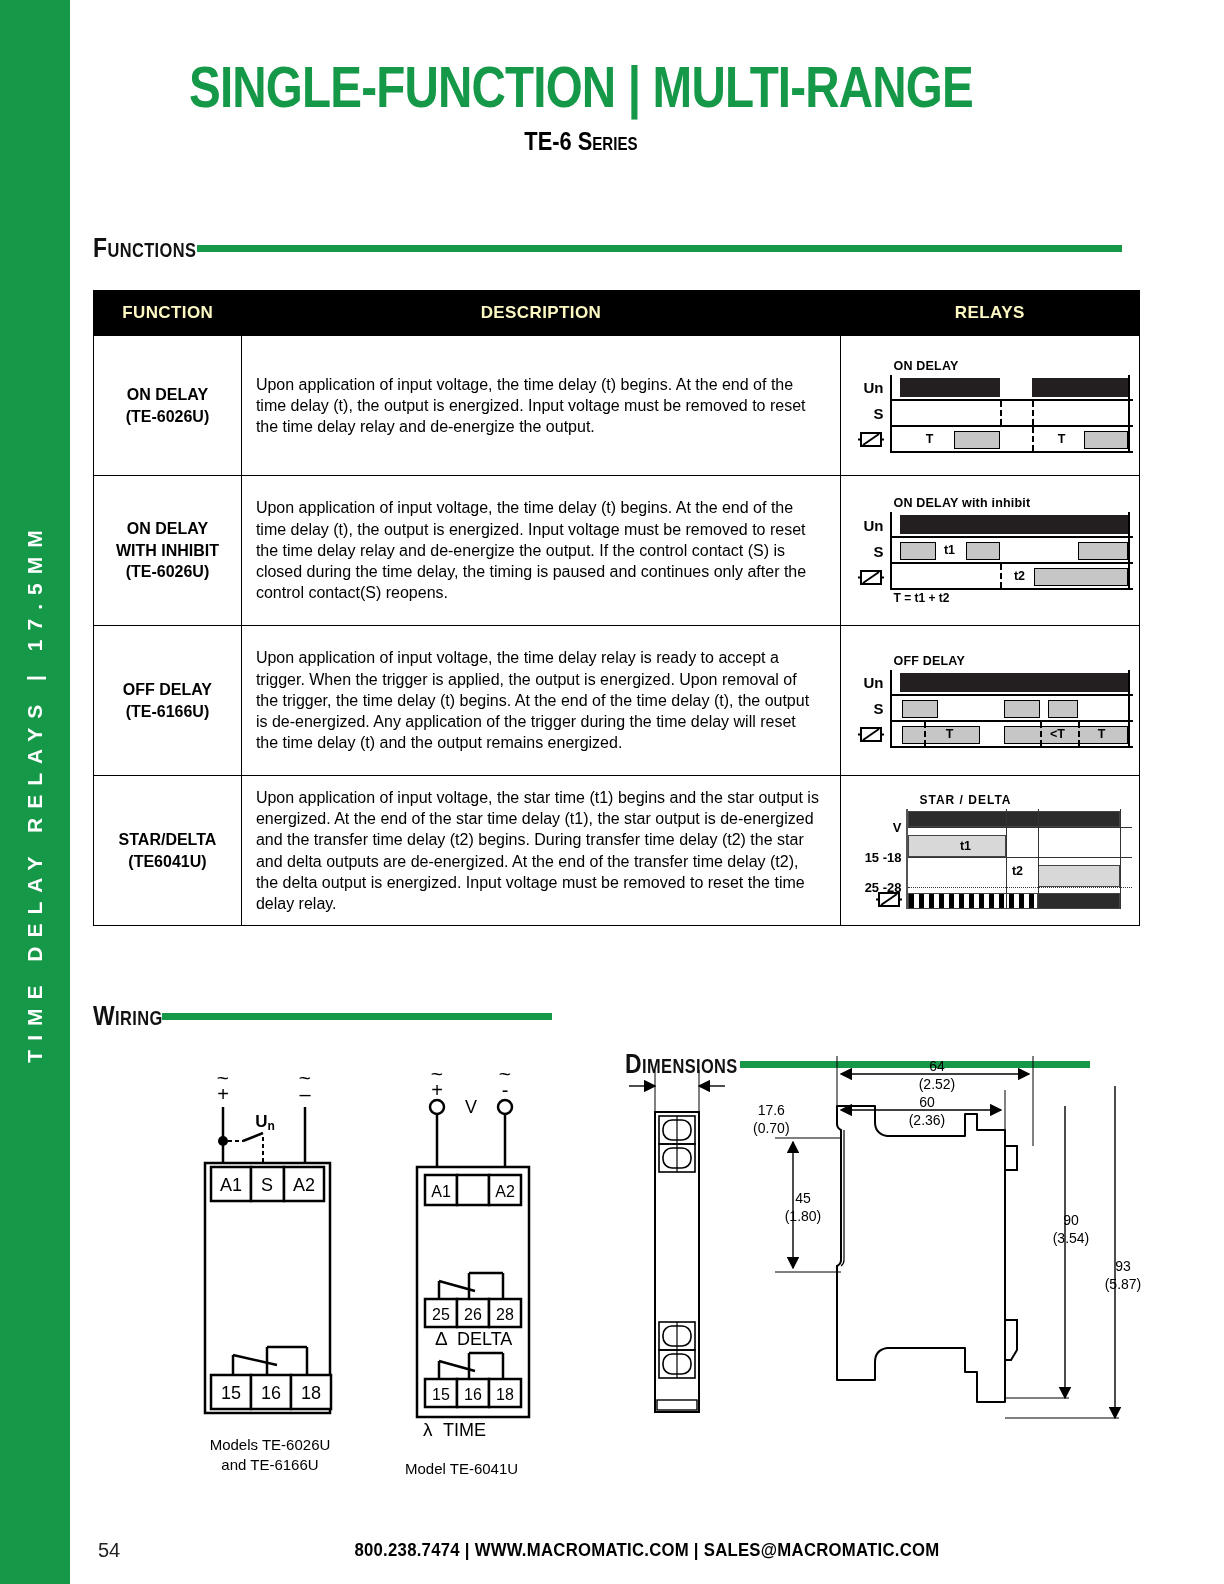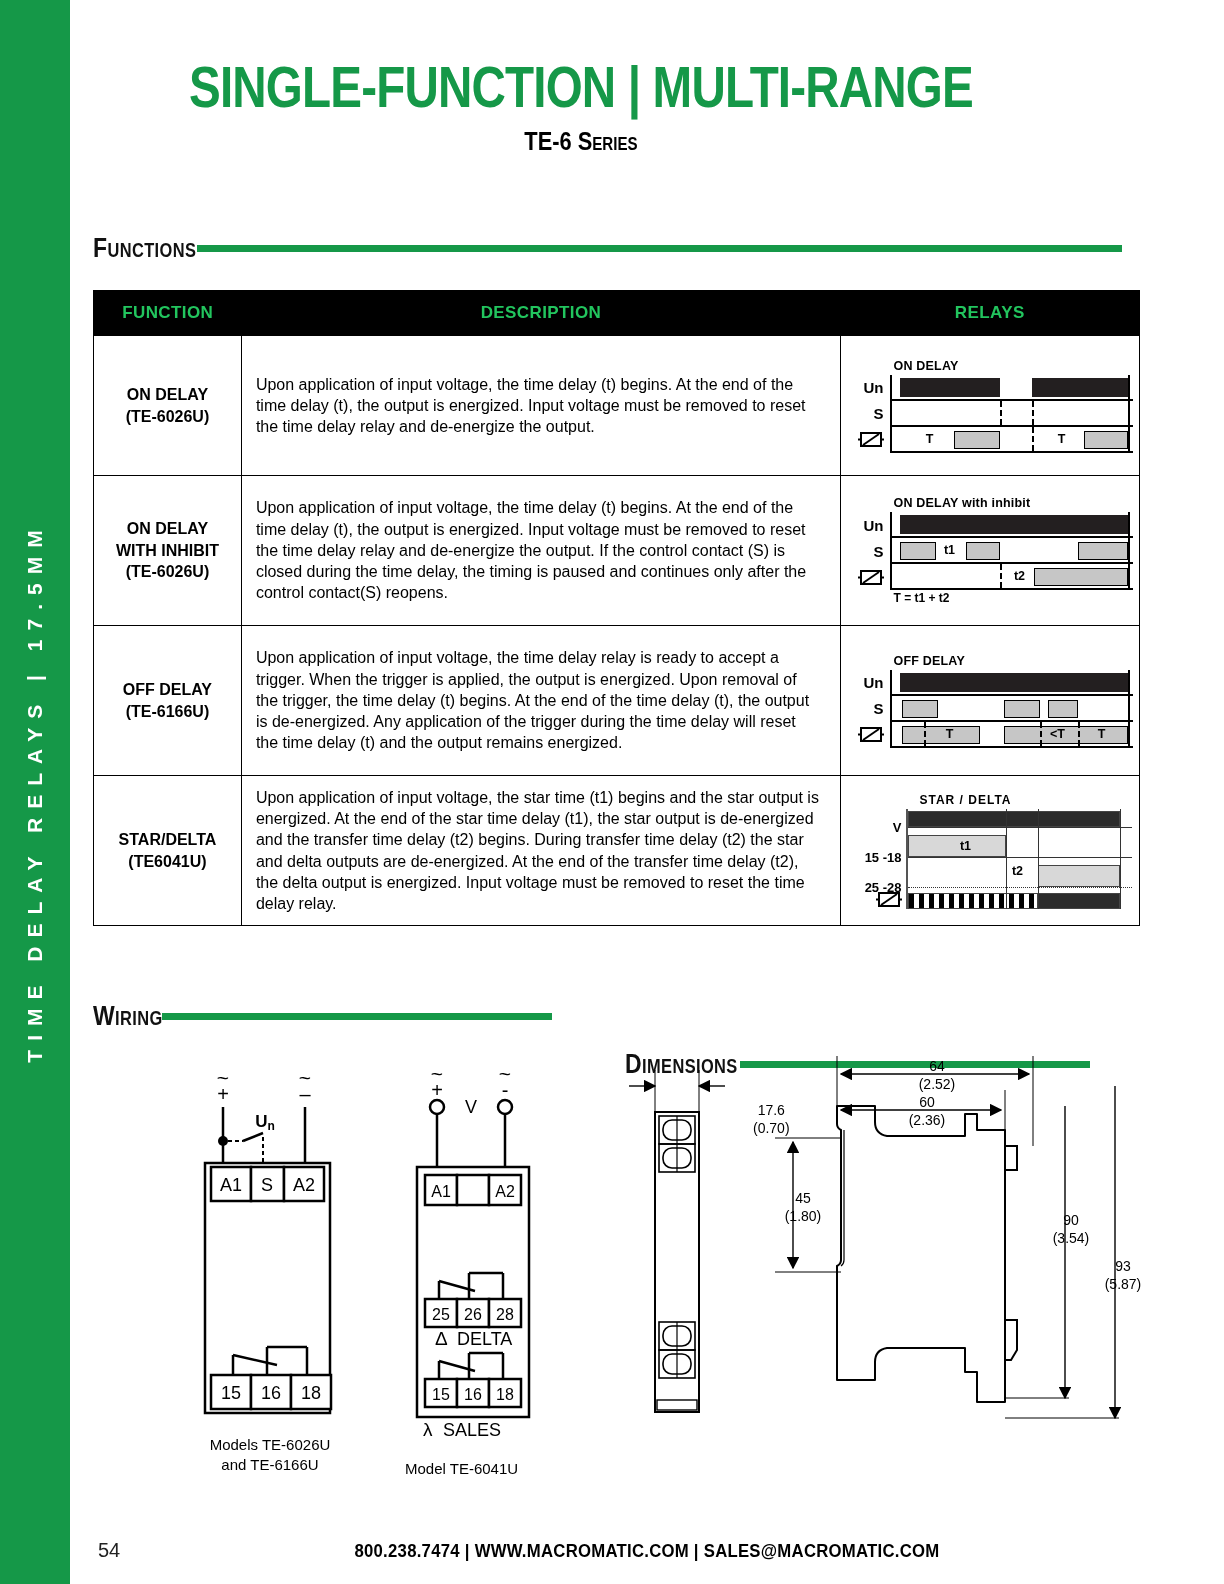--- a/index.html
+++ b/index.html
@@ -71,21 +71,21 @@
     height:7px; background:#159848; margin-left:10px;
   }
 
   
   #functions-table {
     position:absolute; left:93px; top:290px; width:1047px;
     border-collapse:collapse;
     border:1px solid #000;
   }
   #functions-table th {
-    background:#000; color:#22c55e;
+    background:#000; color:#fef9c3;
     font-size:17px; font-weight:bold;
     padding:12px 0;
     letter-spacing:0.4px;
   }
   #functions-table td {
     border:1px solid #000;
     vertical-align:middle;
   }
   td.fn-name {
     width:148px; text-align:center;
@@ -149,21 +149,21 @@
             font-size:13px; font-weight:bold; white-space:nowrap;
             transform:translateY(-50%); }
   .sd-hline { position:absolute; left:0; right:-14px; border-top:1.5px solid #333; }
   .sd-band { position:absolute; border:1px solid #444; }
   .sd-vline { position:absolute; top:0; bottom:0; border-left:1.5px solid #333; }
   .wcaption { font-size:15px; text-align:center; line-height:1.3; }
   .dimtxt { font-size:14px; text-align:center; line-height:1.25; }
 
   #footer {
     position:absolute; left:70px; bottom:22px; width:1154px;
-    display:flex; align-items:center;
+    display:flex; 
   }
   #page-number { font-size:20px; color:#222; width:70px; text-align:left; padding-left:28px;}
   #footer-contact {
     flex:1; text-align:center; font-size:19px; font-weight:bold;
     font-variant:small-caps; transform:scaleX(0.88); letter-spacing:0.3px;
   }
 </style>
 </head>
 <body>
 
@@ -481,21 +481,21 @@
     <line x1="98" y1="290" x2="98" y2="316" stroke="#000" stroke-width="2.5"></line>
     <rect x="20" y="316" width="32" height="28" fill="#fff" stroke="#000" stroke-width="2.5"></rect>
     <rect x="52" y="316" width="32" height="28" fill="#fff" stroke="#000" stroke-width="2.5"></rect>
     <rect x="84" y="316" width="32" height="28" fill="#fff" stroke="#000" stroke-width="2.5"></rect>
     <text x="36" y="337" font-size="16" font-family="Liberation Sans, sans-serif" text-anchor="middle">15</text>
     <text x="68" y="337" font-size="16" font-family="Liberation Sans, sans-serif" text-anchor="middle">16</text>
     <text x="100" y="337" font-size="16" font-family="Liberation Sans, sans-serif" text-anchor="middle">18</text>
   </svg>
   <div style="position:relative; margin-top:-8px; padding-left:18px;">
     <span style="font-size:19px;">λ</span>
-    <span style="font-size:18px; margin-left:6px;">SALES</span>
+    <span style="font-size:18px; margin-left:6px;">TIME</span>
   </div>
   <div class="wcaption" style="margin-top:18px; text-align:left; padding-left:0;">Model TE-6041U</div>
 </div>
 
 <div style="position:absolute; left:625px; top:1050px; width:520px;">
   <svg width="520" height="400" viewBox="0 0 520 400">
 
     <g>
       <rect x="30" y="62" width="44" height="300" fill="none" stroke="#000" stroke-width="2"></rect>
 

